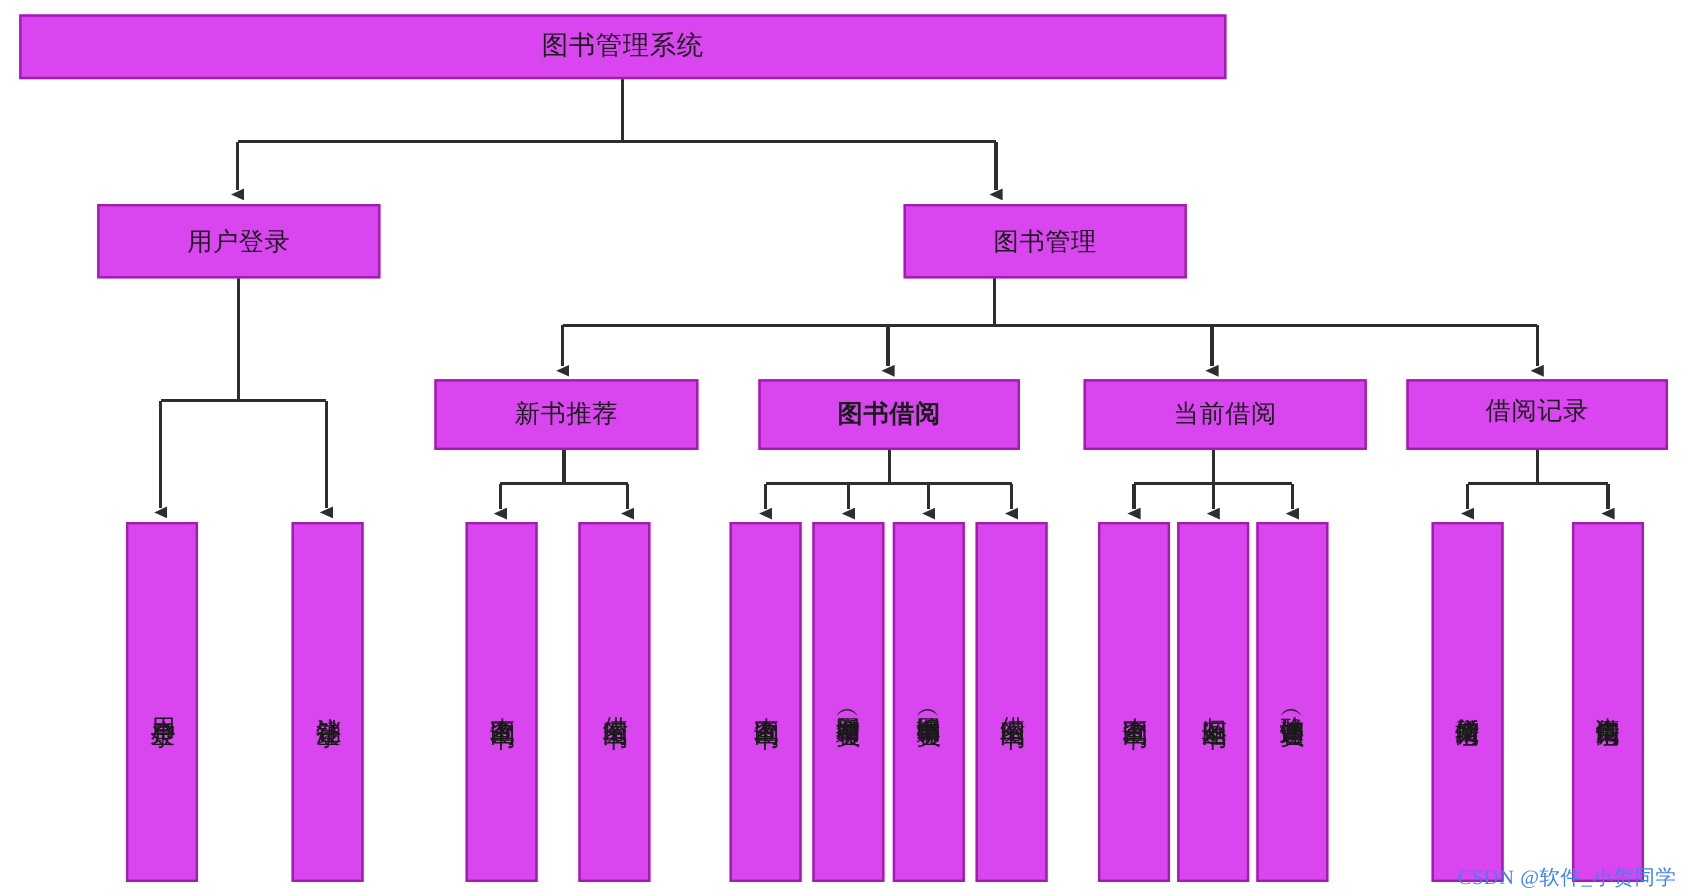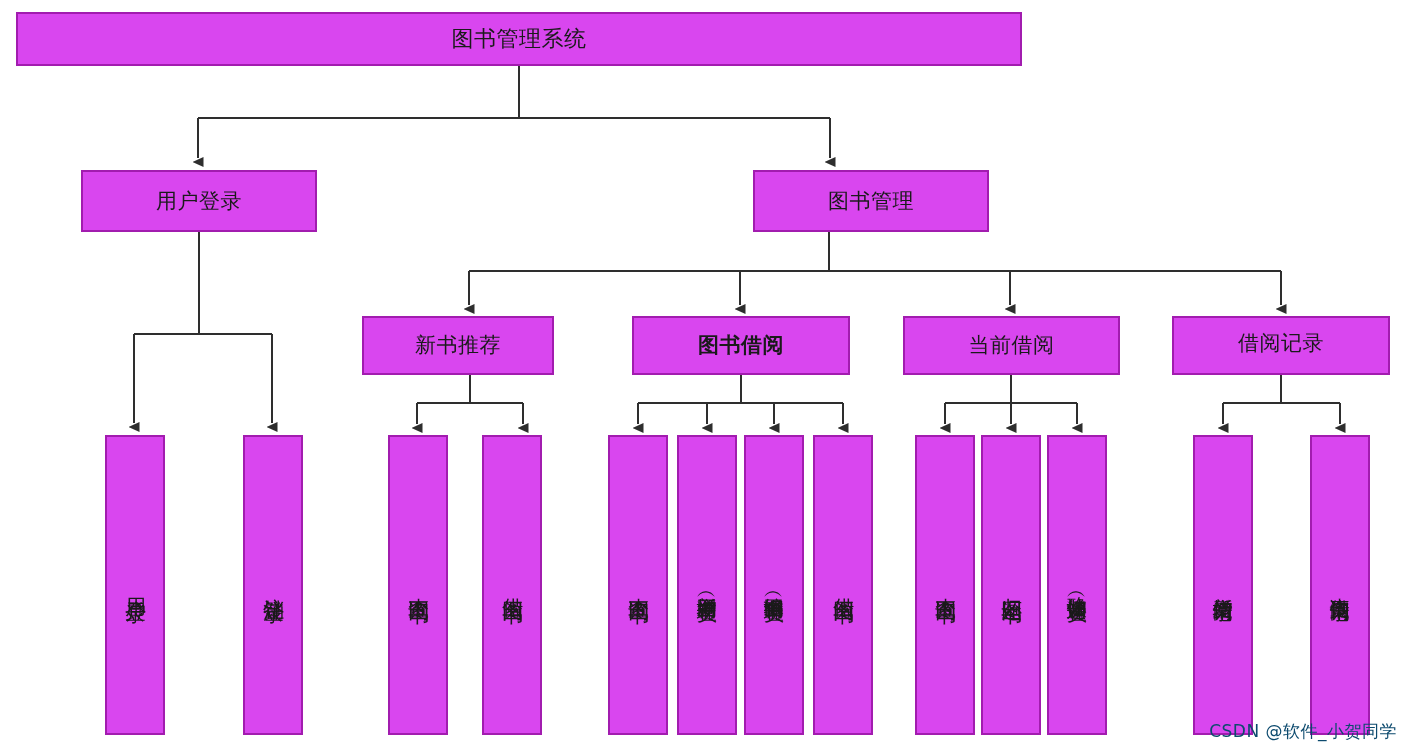--- a/index.html
+++ b/index.html
@@ -66,23 +66,24 @@
   }
   .node.vert.tall-text .node-label {
     font-size: 20px;
     letter-spacing: 1px;
   }
   .watermark {
     position: absolute;
     right: 8px;
     bottom: 4px;
     font-size: 17px;
-    color: #0c4a6e;
+    color: #3b82f6;
     white-space: nowrap;
     letter-spacing: 0.5px;
+    font-family: Liberation Serif, serif;
   }
 </style>
 </head>
 <body>
 
 <div id="canvas">
 
   <svg id="wires" viewBox="0 0 1405 747" xmlns="http://www.w3.org/2000/svg">
     <defs>
       <marker id="arrow" markerWidth="10" markerHeight="11" refX="1" refY="5.5" orient="auto" markerUnits="userSpaceOnUse">
@@ -139,27 +140,27 @@
     <span class="node-label">图书管理系统</span>
   </div>
 
   <div class="node horiz" style="left:81px; top:170px; width:236px; height:62px;">
     <span class="node-label">用户登录</span>
   </div>
   <div class="node horiz" style="left:711px; top:170px; width:236px; height:62px;margin-left:42px;">
     <span class="node-label">图书管理</span>
   </div>
 
-  <div class="node horiz" style="left:362px; top:316px; width:192px; height:59px;">
+  <div class="node horiz" style="left:362px; top:316px; width:220px; height:59px;">
     <span class="node-label">新书推荐</span>
   </div>
   <div class="node horiz" style="left:632px; top:316px; width:218px; height:59px;font-weight:bold;">
     <span class="node-label">图书借阅</span>
   </div>
-  <div class="node horiz" style="left:903px; top:316px; width:217px; height:59px;">
+  <div class="node horiz" style="left:903px; top:316px; width:236px; height:59px;">
     <span class="node-label">当前借阅</span>
   </div>
   <div class="node horiz" style="left:1172px; top:316px; width:218px; height:59px;font-family:Liberation Mono, monospace;">
     <span class="node-label">借阅记录</span>
   </div>
 
   <div class="node vert" style="left:105px; top:435px; width:60px; height:300px;">
     <span class="node-label">用户登录</span>
   </div>
   <div class="node vert" style="left:243px; top:435px; width:60px; height:300px;">

